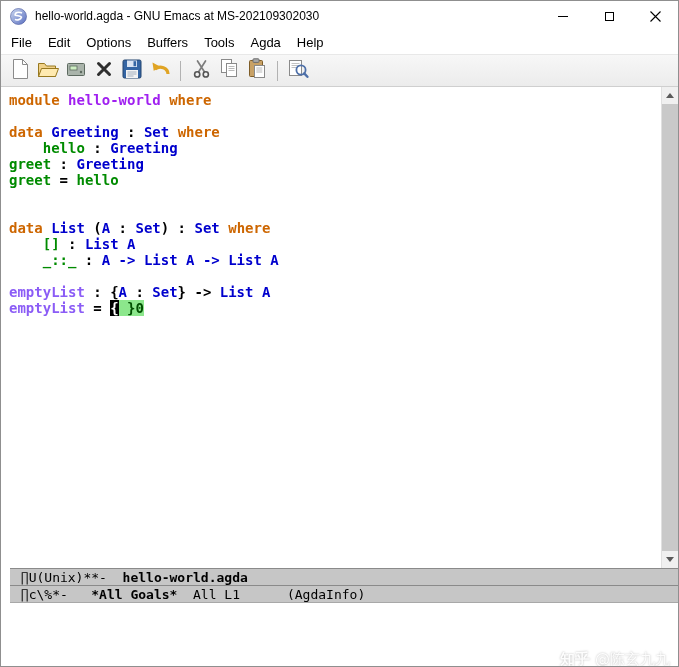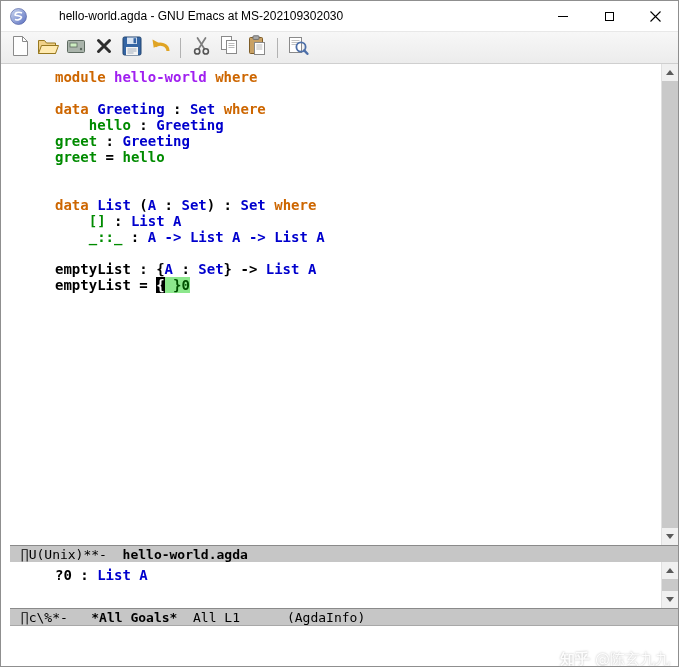--- a/index.html
+++ b/index.html
@@ -7,46 +7,46 @@
   .frame {
     position: relative;
     width: 679px; height: 667px;
     border: 1px solid #8f8f8f;
     background: #fff;
     font-family: "Liberation Sans", sans-serif;
     overflow: hidden;
   }
 
   
-  .titlebar { height:30px; display:flex; align-items:center; padding-left:9px; background:#fff;gap:24px; }
+  .titlebar { height:30px; display:flex; align-items:center; padding-left:9px; background:#fff; }
   .app-icon { width:17px; height:17px; display:inline-flex; flex:0 0 17px; }
   .title { margin-left:8px; font-size:12px; color:#000; white-space:nowrap; }
   .win-controls { margin-left:auto; display:flex; height:30px; }
   .ctrl { width:46px; height:30px; display:flex; align-items:center; justify-content:center; cursor:default; }
   .min-glyph { width:10px; height:1px; background:#000; display:block; }
   .max-glyph { width:9px; height:9px; border:1px solid #000; display:block; }
 
   
   .menubar { height:23px; display:flex; align-items:center; padding-left:2px; background:#fff; font-size:13px; color:#000; }
   .menu-item { padding:2px 8px; cursor:default; }
 
   
   .toolbar { height:33px; background:linear-gradient(#f7f7f7,#ececec); border-top:1px solid #e8e8e8; border-bottom:1px solid #cfcfcf; display:flex; align-items:center; padding-left:5px; }
   .tool-btn { width:28px; height:28px; display:flex; align-items:center; justify-content:center; }
   .tool-sep { width:1px; height:20px; background:#b2b2b2; margin:0 6px; }
 
   
   .main { height:481px; display:flex; background:#fff; }
   .code { flex:1; padding:5px 0 0 8px; font:bold 14px/16px "DejaVu Sans Mono", monospace; white-space:pre; color:#000; cursor:text; overflow:hidden; }
-  .code-line { height:16px;margin-left:46px; }
+  .code-line { height:16px; }
   .tok-kw  { color:#cd6600; }
   .tok-mod { color:#a020f0; }
   .tok-ty  { color:#0000cd;text-align:center; }
   .tok-ct  { color:#008b00;text-align:center; }
-  .tok-fn  { color:#000000; }
+  .tok-fn  { color:#8b5cf6; }
   .tok-pl  { color:#000000; }
   .tok-hole { background:#8ce78c; color:#005000; }
   .tok-cur  { background:#000; color:#fff; }
 
   
   .vscroll { width:17px; flex:0 0 17px; background:#f0f0f0; border-left:1px solid #e0e0e0; display:flex; flex-direction:column; }
   .sb-btn { height:17px; flex:0 0 17px; display:flex; align-items:center; justify-content:center; }
   .tri-up   { width:0; height:0; border-left:4px solid transparent; border-right:4px solid transparent; border-bottom:5px solid #5a5a5a; }
   .tri-down { width:0; height:0; border-left:4px solid transparent; border-right:4px solid transparent; border-top:5px solid #5a5a5a; }
   .sb-thumb { flex:1; background:#c9c9c9; }
@@ -95,20 +95,29 @@
         <span class="max-glyph"></span>
       </div>
       <div class="ctrl">
         <svg width="11" height="11" viewBox="0 0 11 11">
           <path d="M0.5 0.5 L10.5 10.5 M10.5 0.5 L0.5 10.5" stroke="#000" stroke-width="1.1"></path>
         </svg>
       </div>
     </div>
   </div>
 
+  <div class="menubar" id="menubar">
+      <div class="menu-item">File</div>
+      <div class="menu-item">Edit</div>
+      <div class="menu-item">Options</div>
+      <div class="menu-item">Buffers</div>
+      <div class="menu-item">Tools</div>
+      <div class="menu-item">Agda</div>
+      <div class="menu-item">Help</div>
+    </div>
 
   <div class="toolbar" id="toolbar">
       <div class="tool-btn">
         <span><svg width="19" height="22" viewBox="0 0 19 22">
             <path d="M2.5 1.5h9l5 5v14h-14z" fill="#fefefe" stroke="#8a8a8a"></path>
             <path d="M11.5 1.5v5h5" fill="none" stroke="#8a8a8a"></path>
           </svg></span>
       </div>
       <div class="tool-btn">
         <span><svg width="23" height="20" viewBox="0 0 23 20">
@@ -188,32 +197,20 @@
         <span class="tri-down"></span>
       </div>
     </div>
   </div>
 
   <div class="modeline">
     <span> ∏U(Unix)**-  </span>
     <span class="ml-buffer">hello-world.agda</span>
   </div>
 
-  <div class="info">
-    <div class="code" id="info-code"><div class="code-line"><span class="tok-pl">?0</span><span class="tok-pl"> : </span><span class="tok-ty">List A</span></div></div>
-    <div class="vscroll">
-      <div class="sb-btn">
-        <span class="tri-up"></span>
-      </div>
-      <div class="sb-thumb"></div>
-      <div class="sb-btn">
-        <span class="tri-down"></span>
-      </div>
-    </div>
-  </div>
 
   <div class="modeline modeline2">
     <span> ∏c\%*-   </span>
     <span class="ml-buffer">*All Goals*</span>
     <span>  All L1      (AgdaInfo)</span>
   </div>
 
   <div class="echo"></div>
 
   <div class="watermark">

